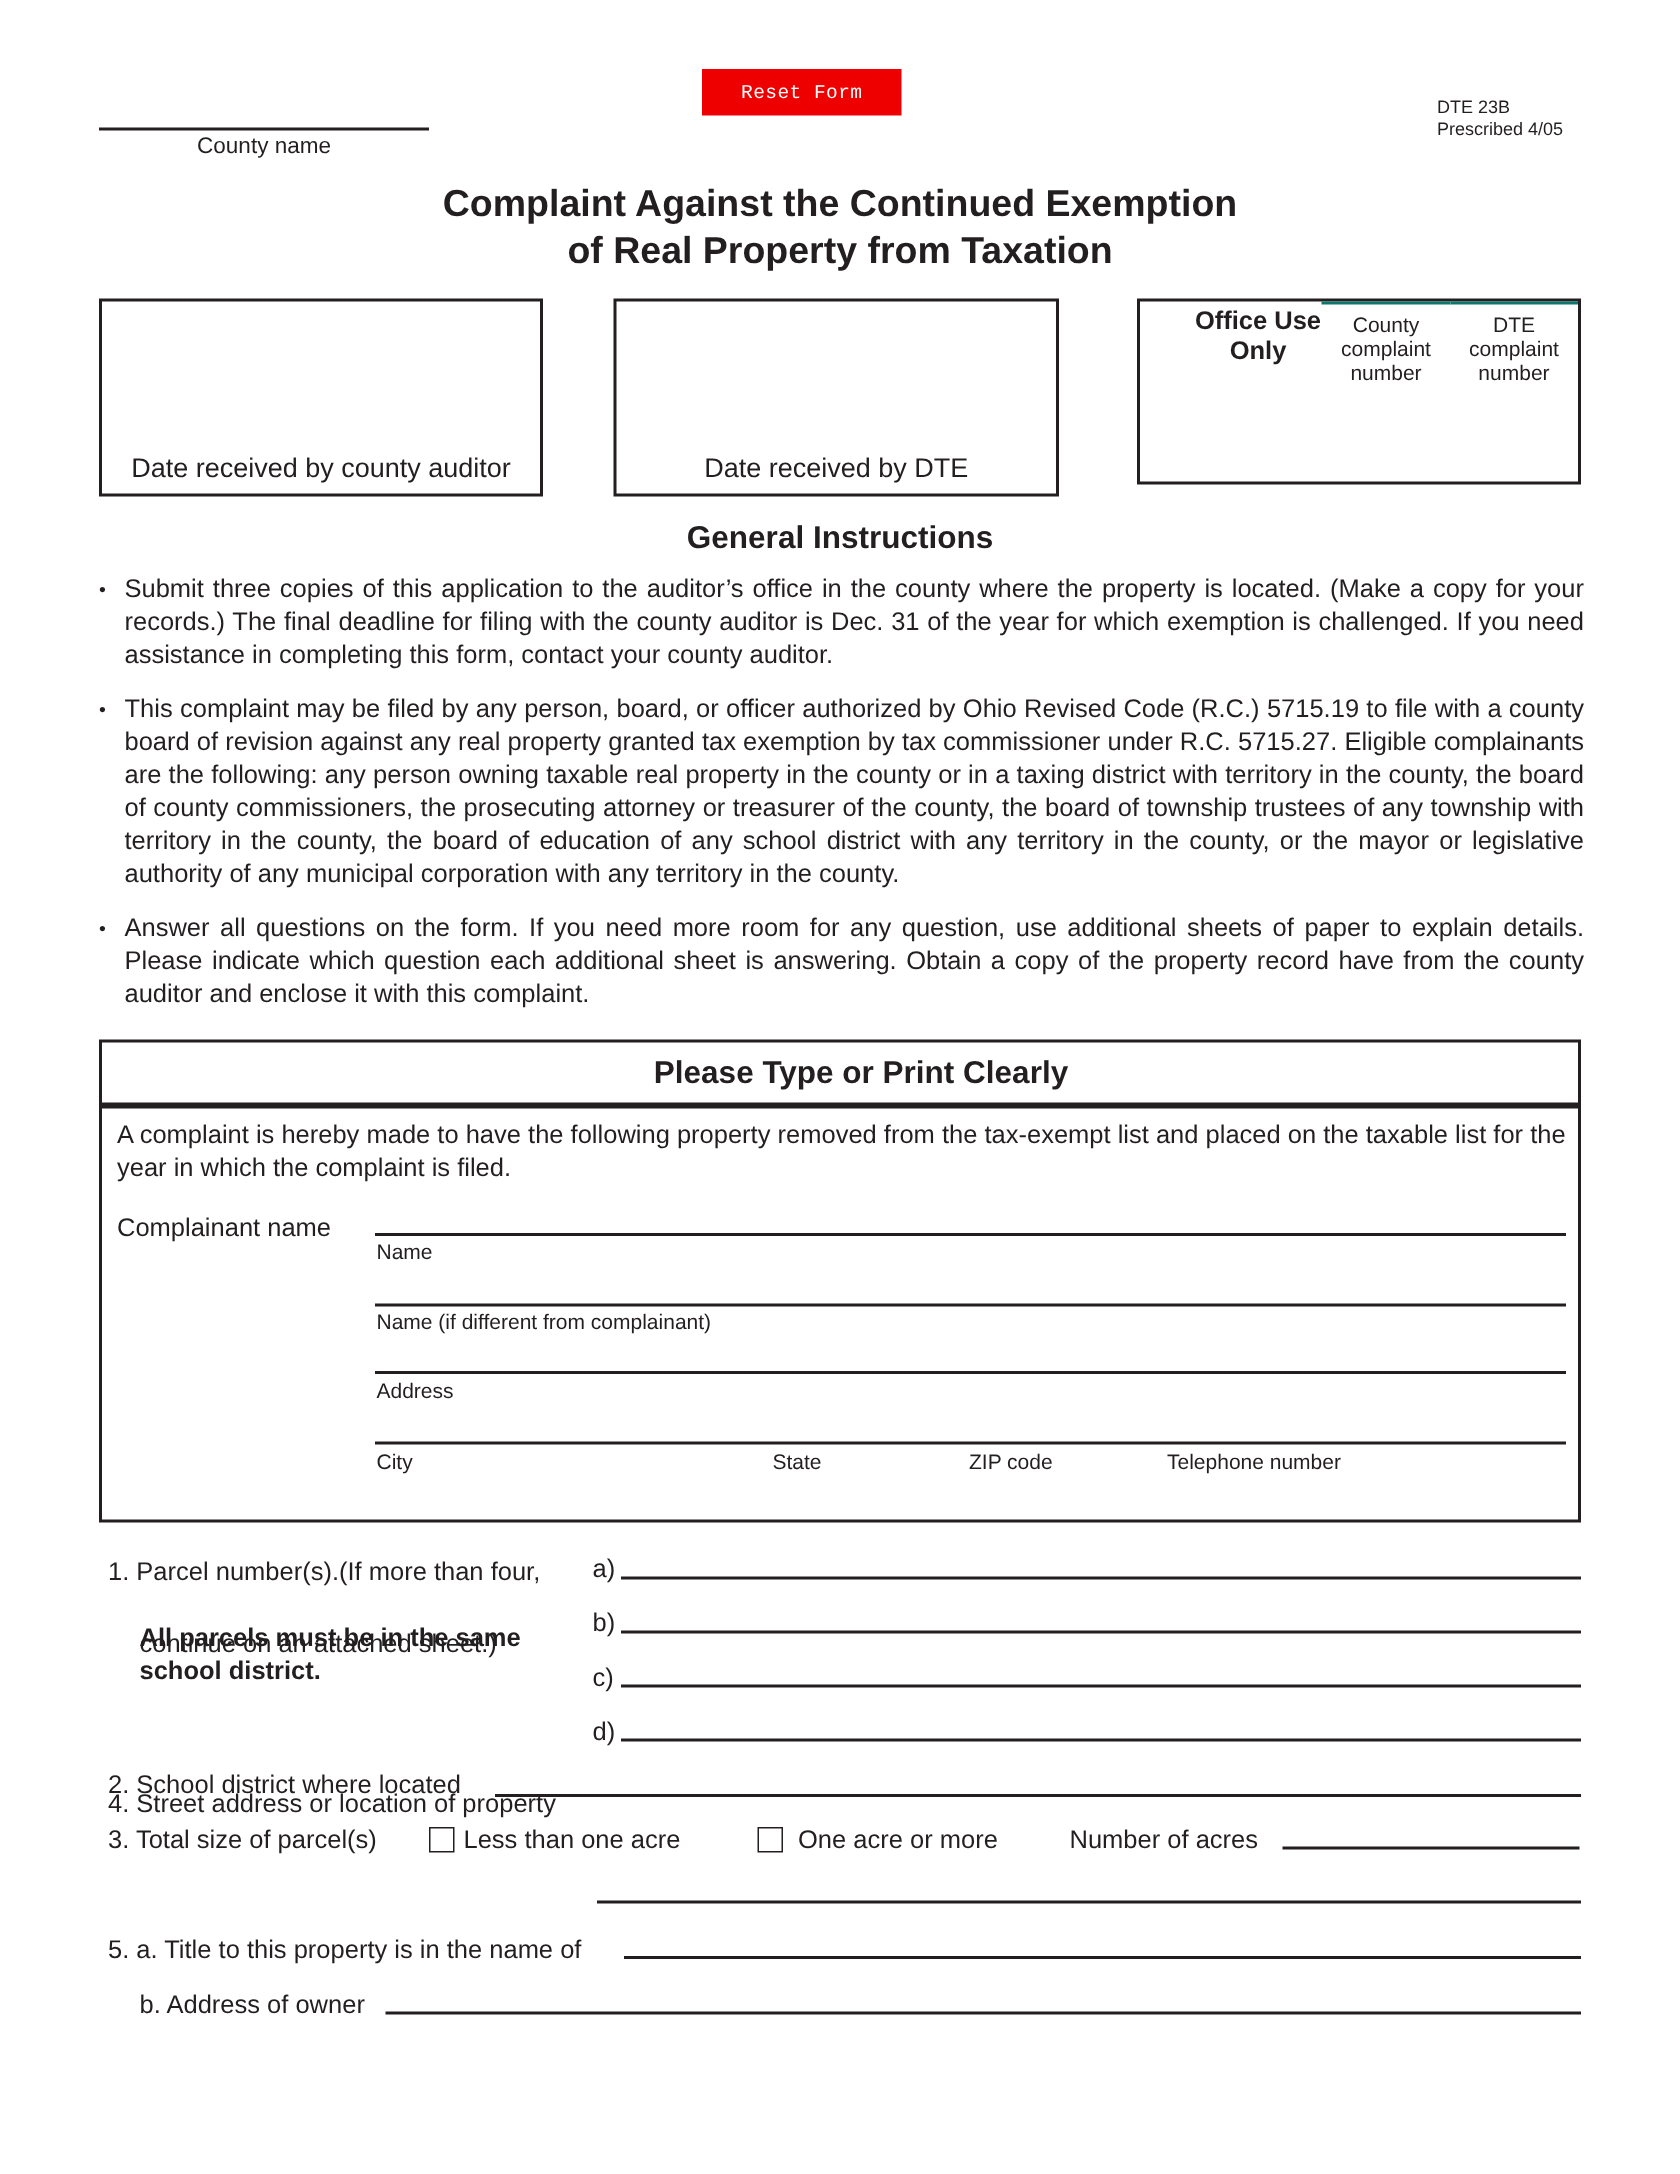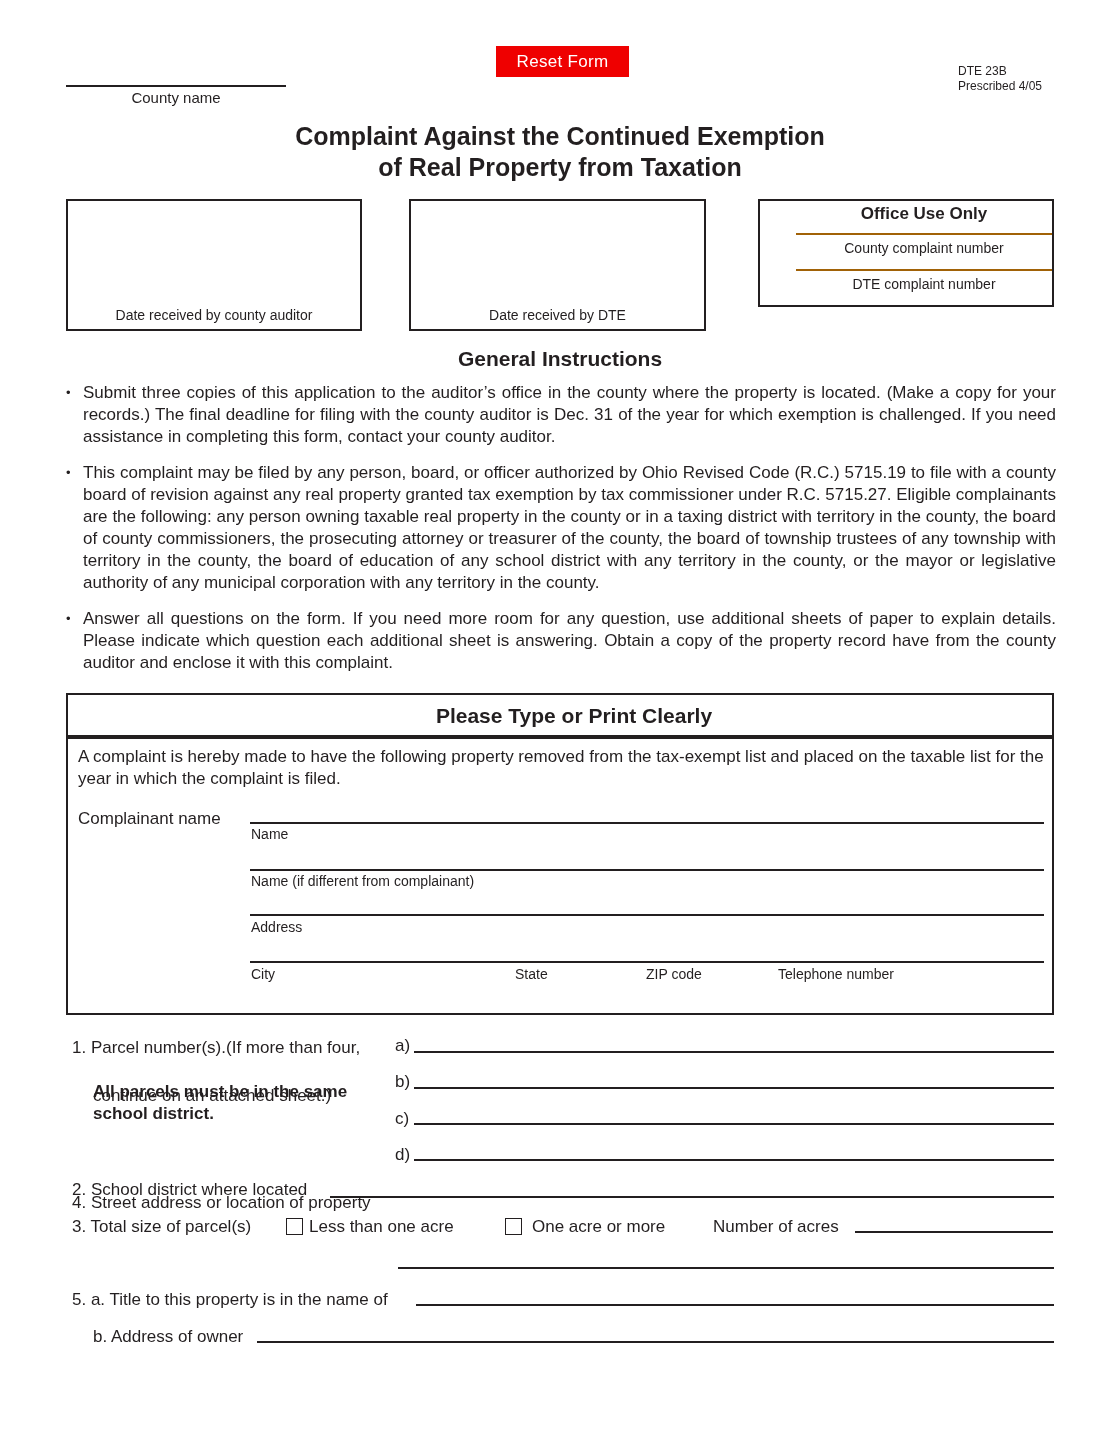--- a/index.html
+++ b/index.html
@@ -3,32 +3,32 @@
 <meta charset="utf-8">
 <style>
   * { box-sizing: border-box; margin: 0; padding: 0; }
   html, body { width: 1120px; height: 1449px; background: #ffffff; }
   body { position: relative; font-family: "Liberation Sans", sans-serif; color: #231f20; overflow: hidden; }
   .abs { position: absolute; }
 
   
   .county-line { left: 66px; top: 85px; width: 220px; border-top: 2px solid #231f20; }
   .county-label { left: 66px; top: 89px; width: 220px; text-align: center; font-size: 15px; }
-  .reset-btn { left: 496px; top: 46px; width: 133px; height: 31px; background: #ef0000; color: #ffffff; font-size: 17px; text-align: center; line-height: 31px; border: none; cursor: pointer; font-family: Liberation Sans, sans-serif; letter-spacing: 0.3px; }
+  .reset-btn { left: 468px; top: 46px; width: 133px; height: 31px; background: #ef0000; color: #ffffff; font-size: 13px; text-align: center; line-height: 31px; border: none; cursor: pointer; font-family: Liberation Mono, monospace; letter-spacing: 0.3px; }
   .form-id { left: 958px; top: 64px; font-size: 12px; line-height: 15px; }
   .title { left: 0; top: 121px; width: 1120px; text-align: center; font-size: 25px; font-weight: bold; line-height: 31px; }
 
   
   .box { border: 2px solid #231f20; }
   .box1 { left: 66px; top: 199px; width: 296px; height: 132px; }
   .box2 { left: 409px; top: 199px; width: 297px; height: 132px; }
-  .box-caption { position: absolute; left: 0; right: 0; bottom: 6px; text-align: center; font-size: 14px; }
-  .office { left: 758px; top: 199px; width: 296px; height: 108px; display: flex; flex-direction: column; padding-left: 36px; }
+  .box-caption { position: absolute; left: 0; right: 0; bottom: 6px; text-align: center; font-size: 18px; }
+  .office { left: 758px; top: 199px; width: 296px; height: 124px; display: flex; flex-direction: row; padding-left: 36px; }
   .office-row { position: relative; flex: 1; text-align: center; font-size: 14px; padding-top: 5px; }
-  .office-row + .office-row { border-top: 2px solid #a16207; }
+  .office-row + .office-row { border-top: 2px solid #0f766e; }
   .office-head { font-size: 17px; font-weight: bold; padding-top: 3px; }
 
   
   .instr-title { left: 0; top: 347px; width: 1120px; text-align: center; font-size: 21px; font-weight: bold; }
   .instr { left: 66px; width: 990px; font-size: 17px; line-height: 22px; }
   .instr .bullet { position: absolute; left: 0; top: 0; font-size: 13px; }
   .instr .txt { padding-left: 17px; text-align: justify; }
   .i1 { top: 382px; }
   .i2 { top: 462px; }
   .i3 { top: 608px; }

